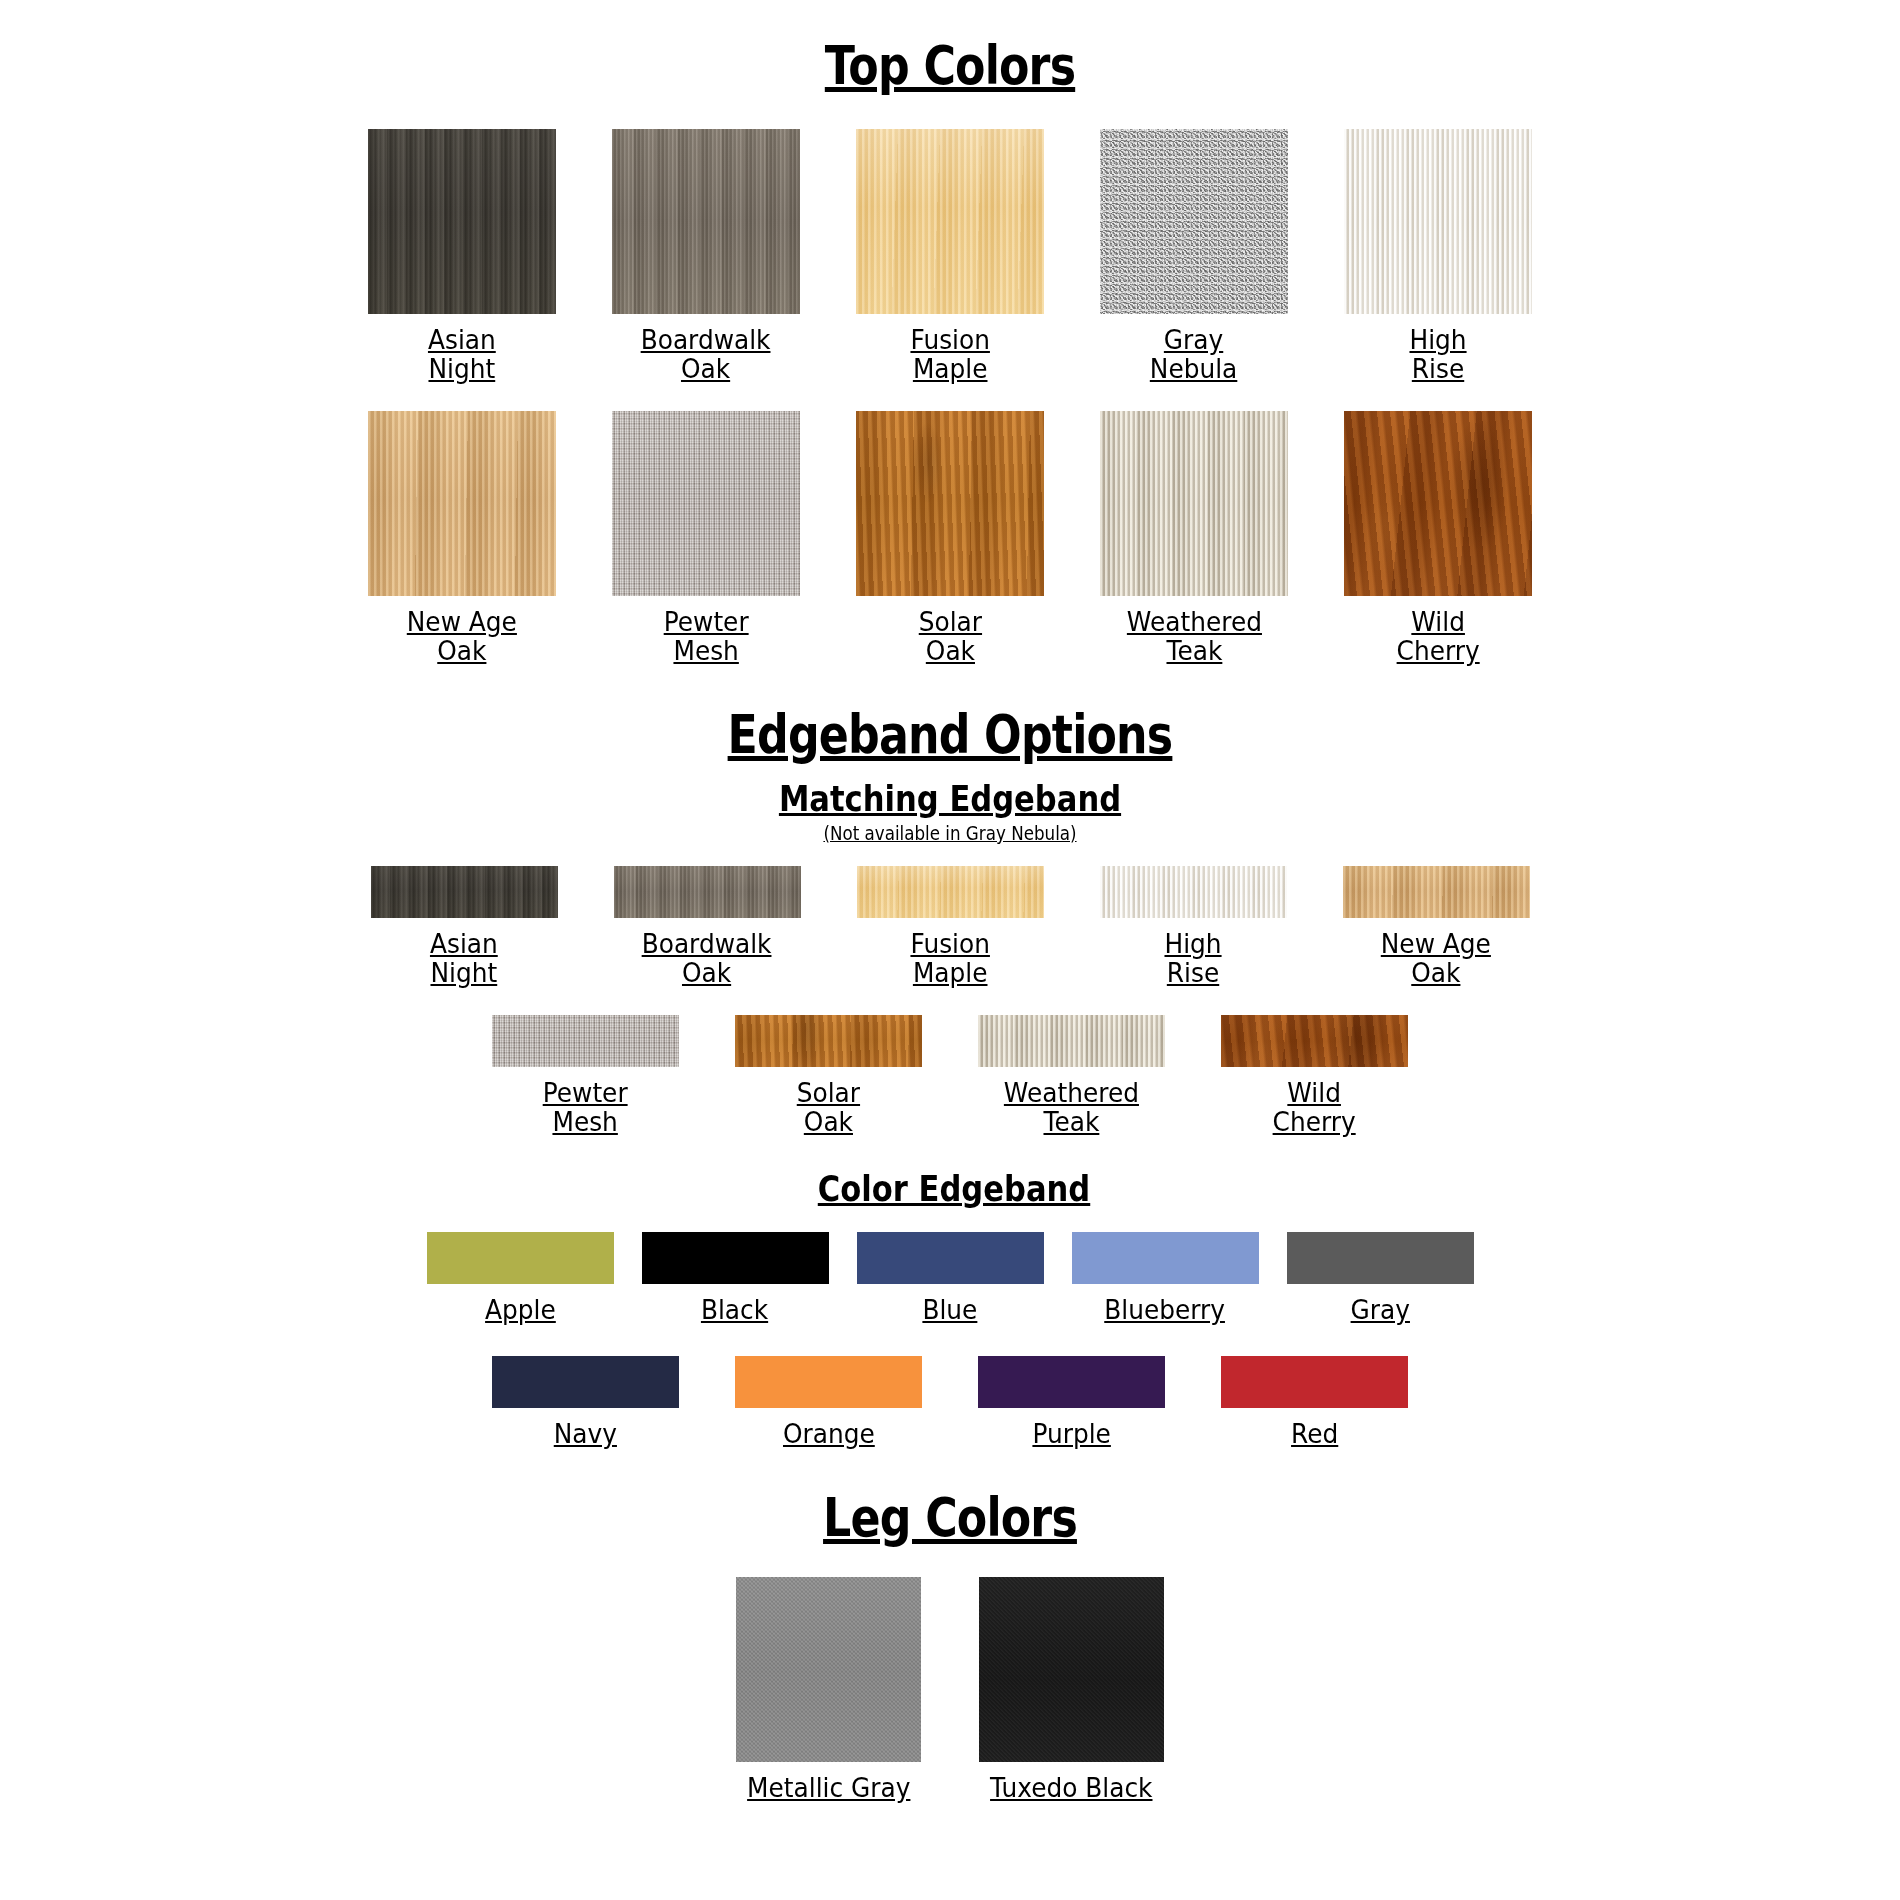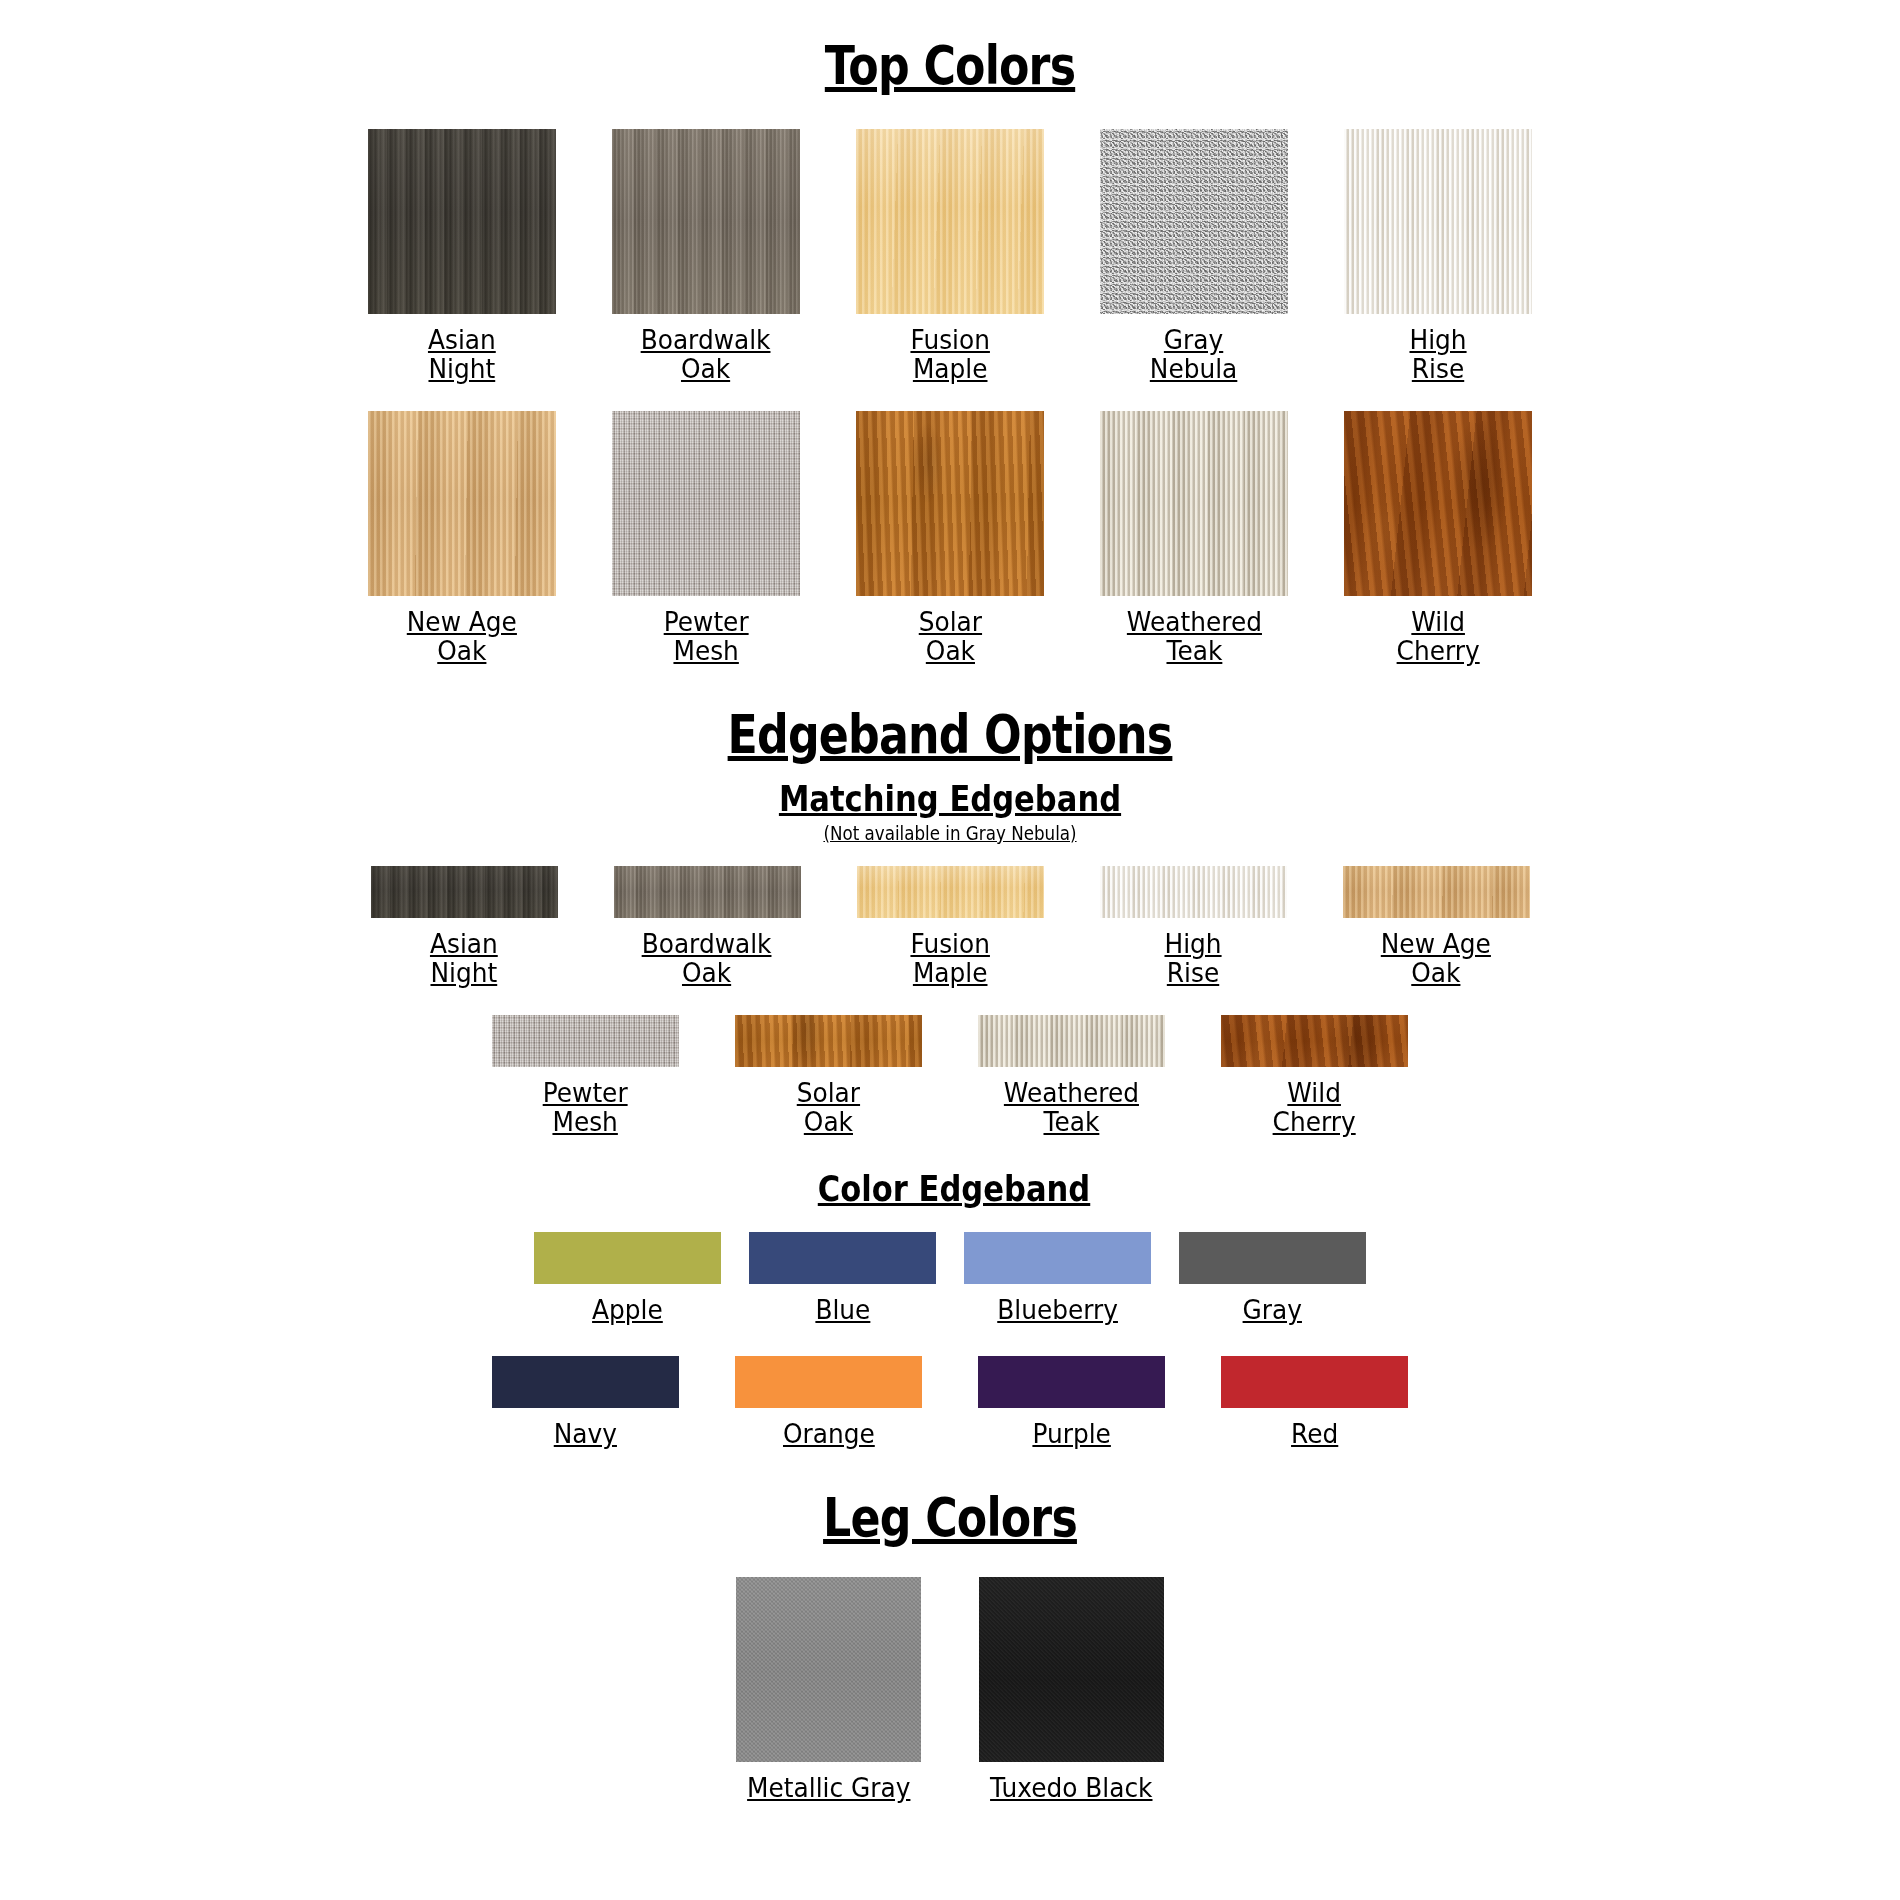--- a/index.html
+++ b/index.html
@@ -370,20 +370,24 @@
   <div style="margin-top:34px;padding-left:8px;">
     <h2 class="h-sub">Color Edgeband</h2>
   </div>
 
   <div class="row" id="color-row-0" style="margin-top:24px; gap:28px;">
       <div class="cell">
         <div class="sw sw-color tex-solid" style="background: rgb(176, 176, 74);"></div>
         <div class="label-1">Apple</div>
       </div>
       <div class="cell">
+        <div class="sw sw-color tex-solid" style="background: rgb(0, 0, 0);"></div>
+        <div class="label-1">Black</div>
+      </div>
+      <div class="cell">
         <div class="sw sw-color tex-solid" style="background: rgb(55, 73, 122);"></div>
         <div class="label-1">Blue</div>
       </div>
       <div class="cell">
         <div class="sw sw-color tex-solid" style="background: rgb(128, 153, 209);"></div>
         <div class="label-1">Blueberry</div>
       </div>
       <div class="cell">
         <div class="sw sw-color tex-solid" style="background: rgb(91, 91, 91);"></div>
         <div class="label-1">Gray</div>

